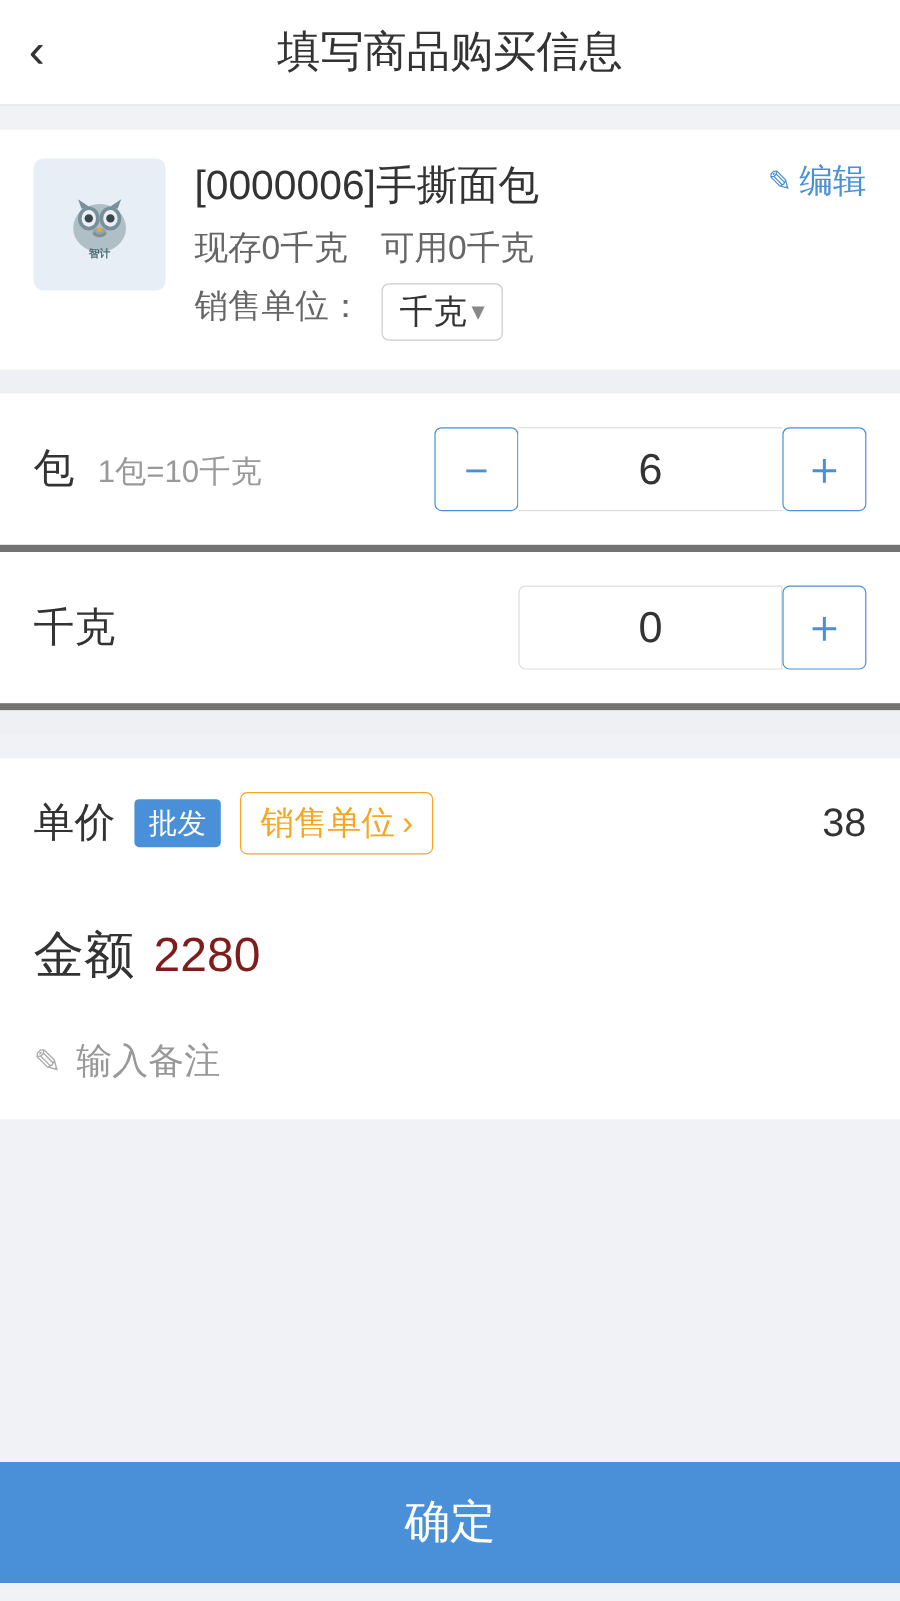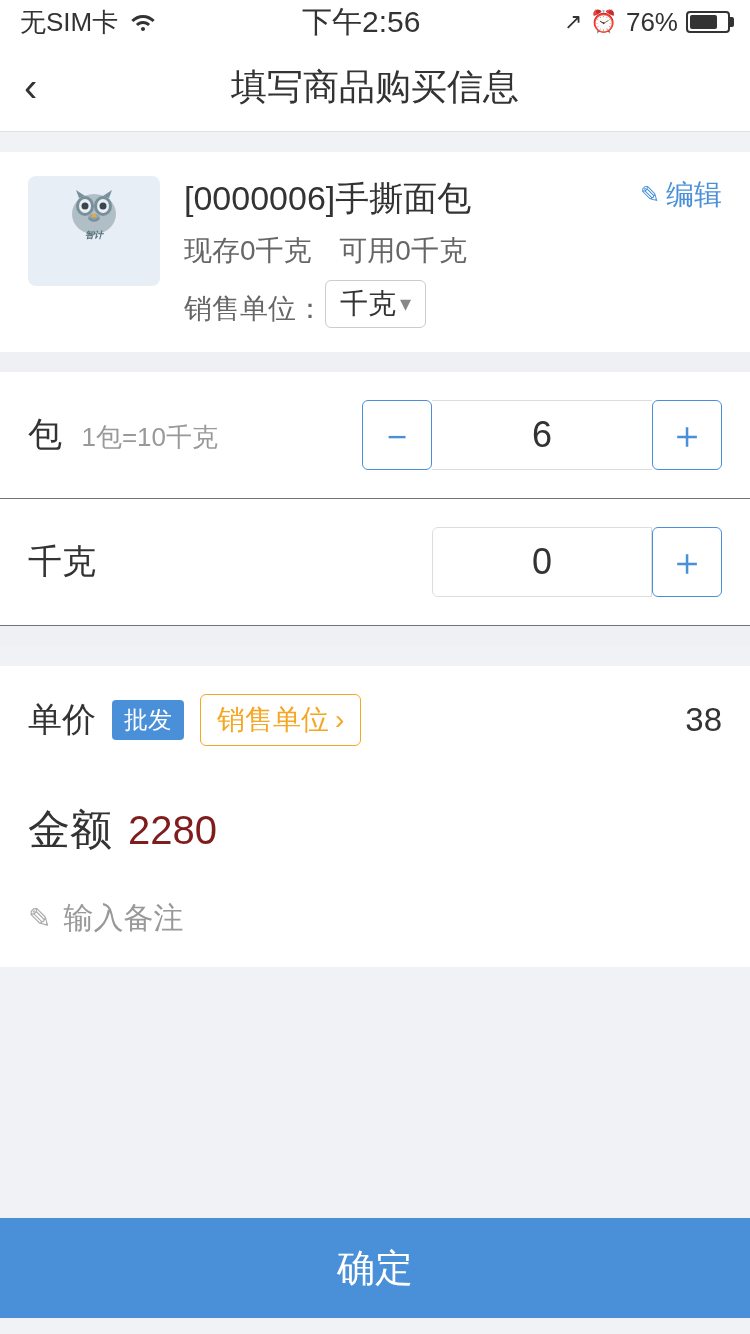--- a/index.html
+++ b/index.html
@@ -83,29 +83,28 @@
     .product-card {
       background: #fff;
       margin-top: 20px;
       padding: 24px 28px;
       display: flex;
       align-items: flex-start;
       gap: 24px;
       position: relative;
     }
     .product-thumb {
-      width: 132px;
+      width: 110px;
       height: 110px;
       background: #e8eef5;
       border-radius: 8px;
       display: flex;
-      align-items: flex-start;
+      align-items: center;
       justify-content: center;
       flex-shrink: 0;
-      font-style: italic;
     }
     .owl-logo {
       width: 70px;
       height: 70px;
     }
     .product-info { flex: 1; }
     .product-name {
       font-size: 34px;
       font-weight: 500;
       color: #333;
@@ -113,22 +112,22 @@
     }
     .product-stock {
       font-size: 28px;
       color: #666;
       margin-bottom: 10px;
     }
     .product-unit {
       font-size: 28px;
       color: #666;
       display: flex;
-      align-items: flex-end;
-      gap: 1px;
+      align-items: flex-start;
+      gap: 16px;
     }
     .unit-select {
       border: 1px solid #ccc;
       border-radius: 6px;
       padding: 4px 14px;
       font-size: 28px;
       color: #333;
       background: #fff;
       display: inline-flex;
       align-items: center;
@@ -152,21 +151,21 @@
     }
 
     
     .input-section {
       background: #fff;
     }
     .input-row {
       display: flex;
       align-items: center;
       padding: 28px 28px;
-      border-bottom: 1px solid #737373;
+      border-bottom: 6px solid #737373;
     }
     .input-label {
       flex: 1;
       font-size: 34px;
       color: #333;
     }
     .input-sublabel {
       font-size: 26px;
       color: #999;
       margin-left: 10px;
@@ -349,41 +348,20 @@
       flex-direction: column;
       min-height: 1334px;
       padding-bottom: 100px;
     }
   </style>
 </head>
 <body>
 
 <div class="page-wrapper">
 
-  <div class="status-bar">
-    <div class="status-left">
-      <span>无SIM卡</span>
-      <span>
-        <svg width="30" height="22" viewBox="0 0 30 22">
-          <path d="M15 18c-1.1 0-2 .9-2 2s.9 2 2 2 2-.9 2-2-.9-2-2-2z" fill="#333"></path>
-          <path d="M15 12c-2.8 0-5.3 1.1-7.1 3l2.1 2.1c1.3-1.3 3.1-2.1 5-2.1s3.7.8 5 2.1l2.1-2.1C20.3 13.1 17.8 12 15 12z" fill="#333"></path>
-          <path d="M15 6C10.4 6 6.3 7.9 3.3 11l2.1 2.1C7.8 10.7 11.2 9 15 9s7.2 1.7 9.6 4.1L26.7 11C23.7 7.9 19.6 6 15 6z" fill="#333"></path>
-        </svg>
-      </span>
-    </div>
-    <div class="status-center">下午2:56</div>
-    <div class="status-right">
-      <span style="font-size:22px; color:#333;">↗</span>
-      <span style="font-size:22px;">⏰</span>
-      <span style="font-size:26px;">76%</span>
-      <div class="battery-bar">
-        <div class="battery-fill"></div>
-      </div>
-    </div>
-  </div>
 
   <div class="nav-bar">
     <span class="nav-back">‹</span>
     <span class="nav-title">填写商品购买信息</span>
   </div>
 
   <div class="product-card">
     <div class="product-thumb">
 
       <svg class="owl-logo" viewBox="0 0 70 70" fill="none" xmlns="http://www.w3.org/2000/svg">

